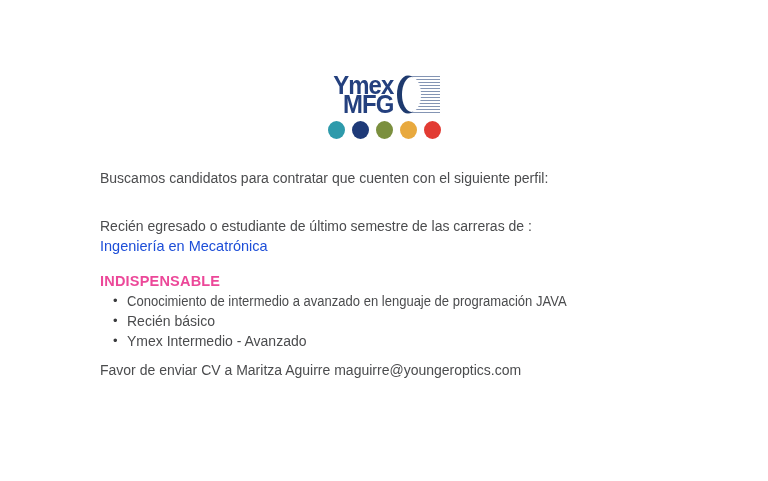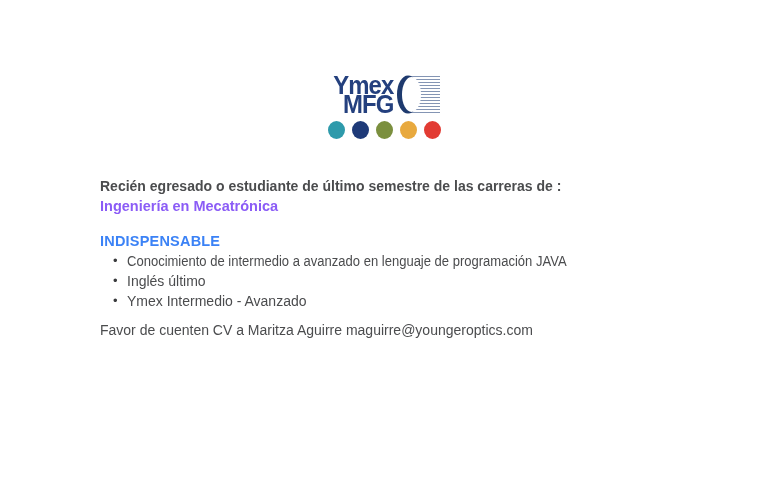--- a/index.html
+++ b/index.html
@@ -62,30 +62,30 @@
 
   
   .content {
     position:absolute;
     left:100px; top:168px; right:60px;
     font-size:14px;
     line-height:20px;
     color:#4b4c4e;
   }
   .para-intro { margin:0; }
-  .para-profile { margin-top:8px;font-weight:bold; }
+  .para-profile { margin-top:28px; }
   .career-line {
-    font-weight:bold;
-    color:#8b5cf6;
+    font-weight:normal;
+    color:#1d4ed8;
     font-size:14.5px;
   }
   .req-title {
     margin-top:15px;
     font-weight:bold;
-    color:#3b82f6;
+    color:#ec4899;
     font-size:14.5px;
     letter-spacing:0.2px;
   }
   .req-list { list-style:none; }
   .req-item {
     position:relative;
     padding-left:27px;
   }
   .req-item .bullet {
     position:absolute;
@@ -123,35 +123,36 @@
     <div class="logo-dots" id="logo-dots">
         <span class="dot" style="background: rgb(46, 154, 171);"></span>
         <span class="dot" style="background: rgb(30, 58, 120);"></span>
         <span class="dot" style="background: rgb(123, 143, 62);"></span>
         <span class="dot" style="background: rgb(232, 169, 62);"></span>
         <span class="dot" style="background: rgb(226, 59, 51);"></span>
       </div>
   </div>
 
   <div class="content">
+    <p class="para-intro">Buscamos candidatos para contratar que cuenten con el siguiente perfil:</p>
 
     <p class="para-profile">Recién egresado o estudiante de último semestre  de las carreras de :</p>
     <div class="career-line">Ingeniería en Mecatrónica</div>
 
     <div class="req-title">INDISPENSABLE</div>
     <ul class="req-list">
       <li class="req-item condensed">
         <span class="bullet">•</span>
         <span class="req-text">Conocimiento de intermedio a avanzado en lenguaje de programación JAVA</span>
       </li>
       <li class="req-item">
         <span class="bullet">•</span>
-        <span class="req-text">Inglés último</span>
+        <span class="req-text">Recién básico</span>
       </li>
       <li class="req-item">
         <span class="bullet">•</span>
         <span class="req-text">Ymex Intermedio - Avanzado</span>
       </li>
     </ul>
 
-    <p class="para-contact">Favor de cuenten CV a Maritza Aguirre maguirre@youngeroptics.com</p>
+    <p class="para-contact">Favor de enviar CV a Maritza Aguirre maguirre@youngeroptics.com</p>
   </div>
 </div>
 
 </body></html>

